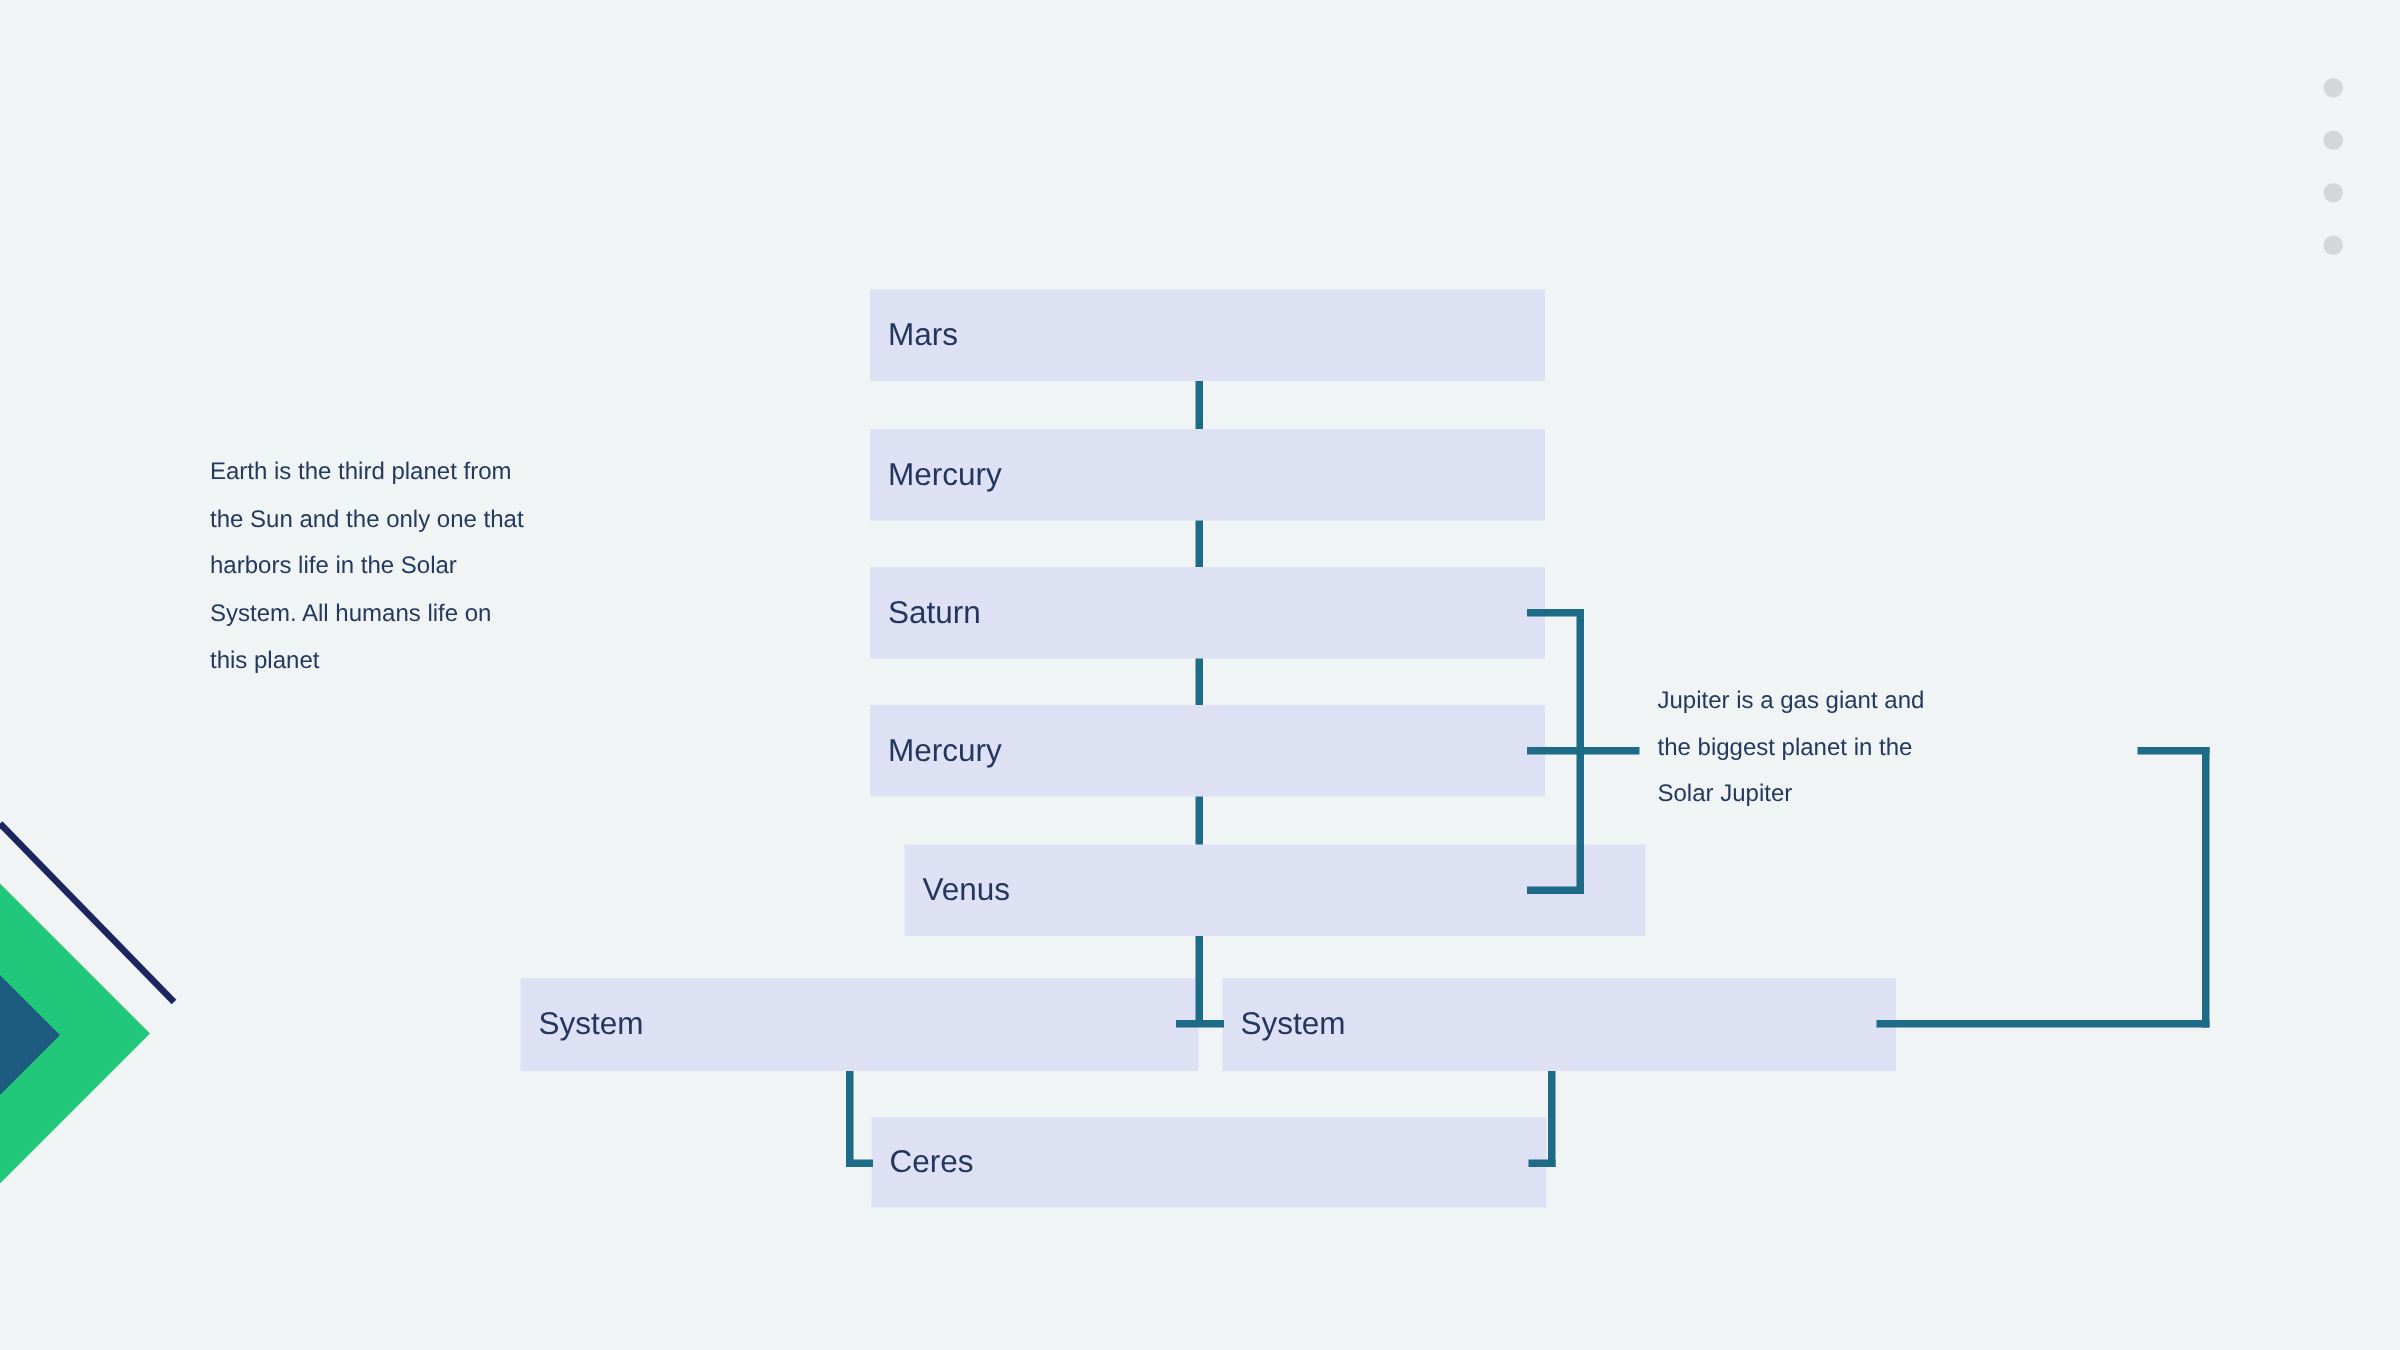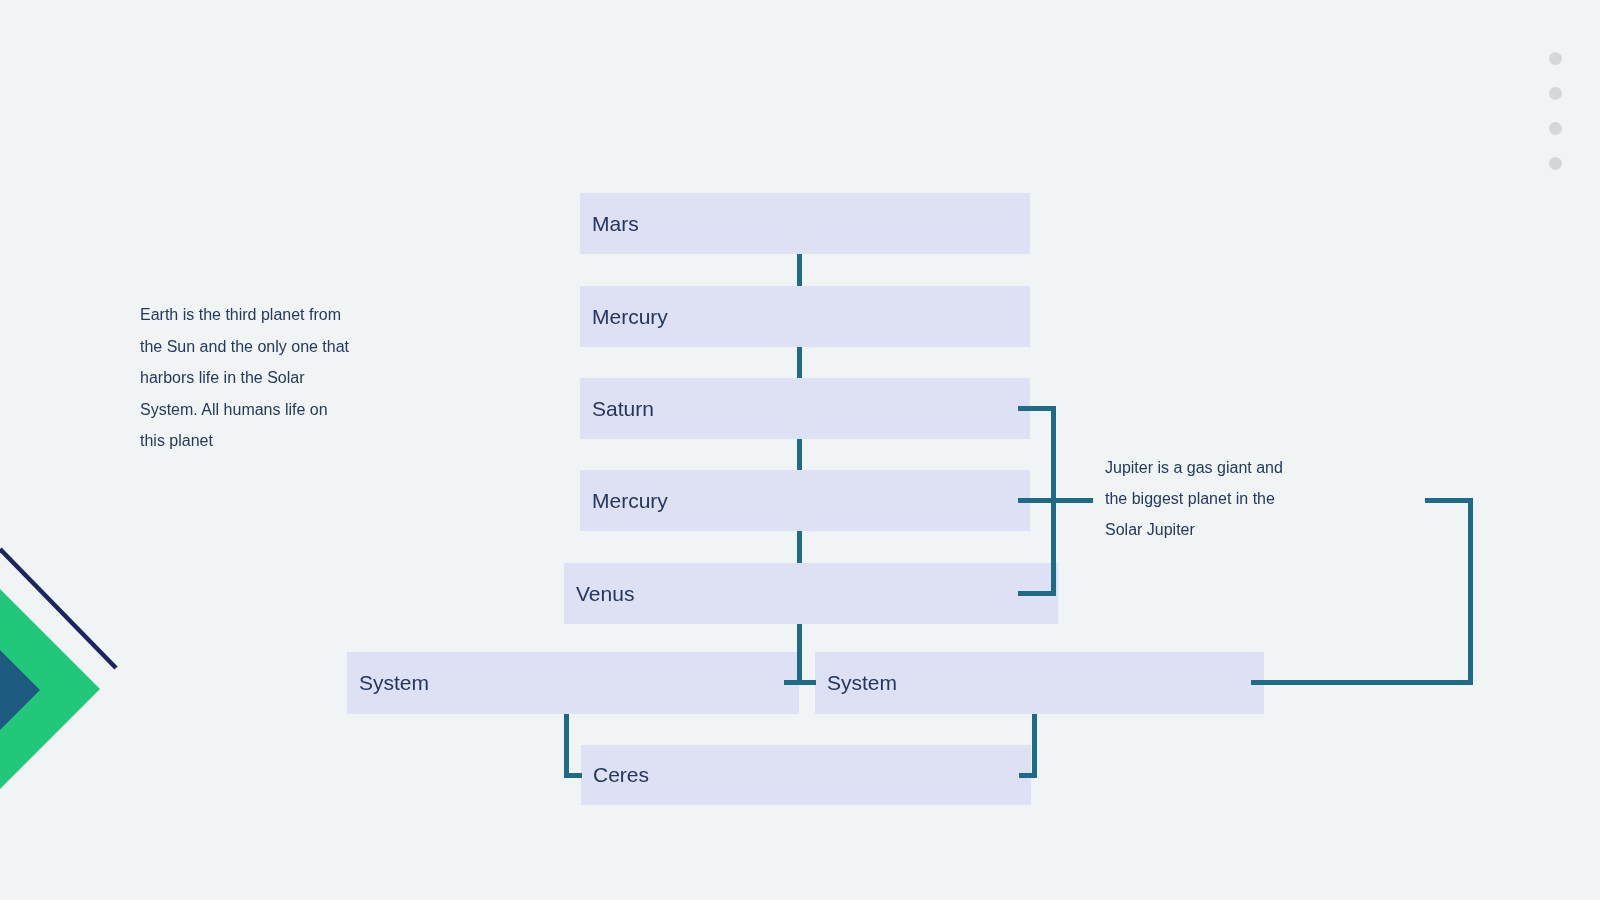--- a/index.html
+++ b/index.html
@@ -51,21 +51,21 @@
   </div>
   <div class="node" style="left:580px;top:378px;width:438px;height:61px">
     <span>Saturn</span>
   </div>
   <div class="node" style="left:580px;top:286px;width:438px;height:61px">
     <span>Mercury</span>
   </div>
   <div class="node" style="left:580px;top:470px;width:438px;height:61px">
     <span>Mercury</span>
   </div>
-  <div class="node" style="left:564px;top:563px;width:482px;height:61px">
+  <div class="node" style="left:603px;top:563px;width:482px;height:61px">
     <span>Venus</span>
   </div>
   <div class="node" style="left:347px;top:652px;width:440px;height:62px">
     <span>System</span>
   </div>
   <div class="node" style="left:815px;top:652px;width:437px;height:62px">
     <span>System</span>
   </div>
   <div class="node" style="left:581px;top:745px;width:438px;height:60px">
     <span>Ceres</span>

